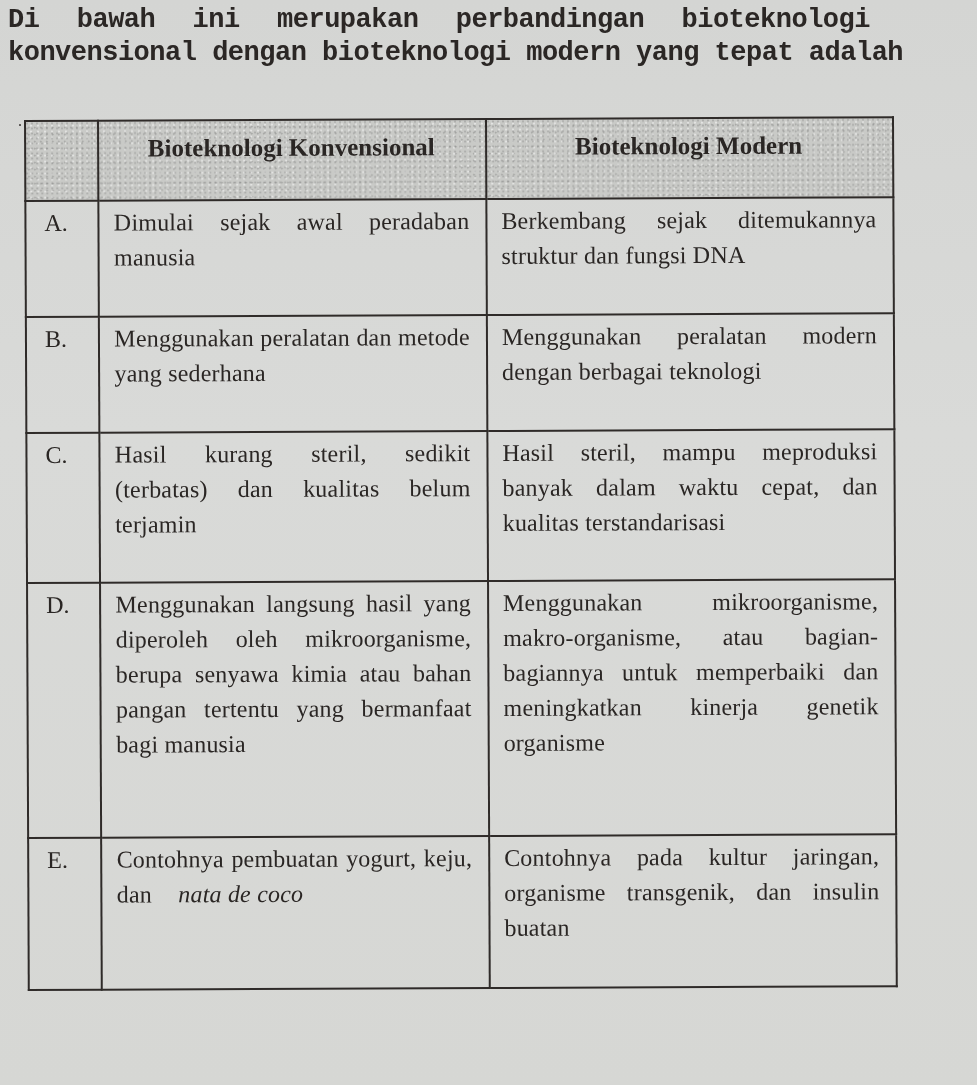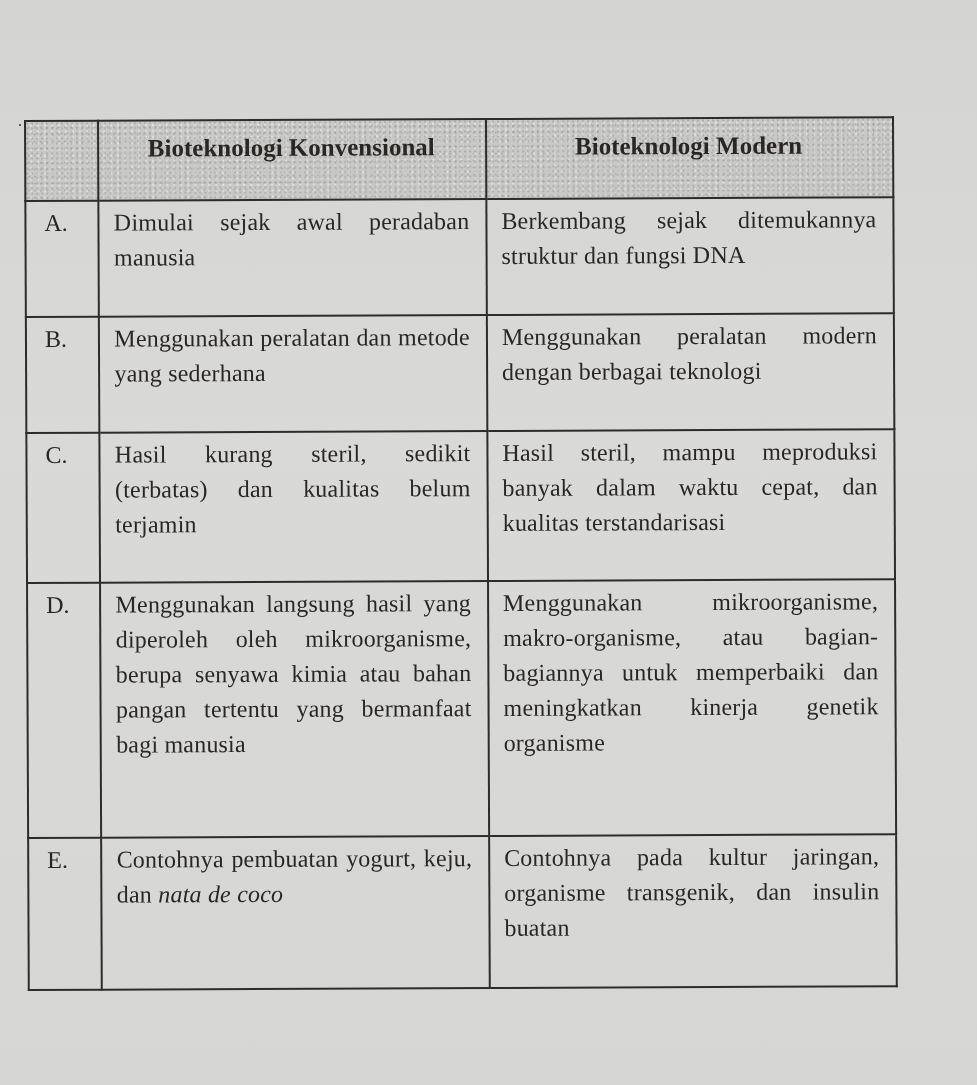--- a/index.html
+++ b/index.html
@@ -89,32 +89,43 @@
       padding-left: 18px !important;
       padding-right: 4px !important;
       font-size: 25px;
       width: 50px;
     }
     td.cell {
       text-align: justify;
       text-align-last: left;
       letter-spacing: 0.2px;
     }
-    td.cell .it { font-style: italic; }
+    td.cell .it { font-style: italic; margin-left: 20px; }
     tr.row-a td { height: 106px; }
     tr.row-b td { height: 106px; }
     tr.row-c td { height: 140px; }
     tr.row-d td { height: 245px; }
     tr.row-e td { height: 142px; }
   </style>
 </head>
 <body>
 
 <div class="page">
 
+  <div class="question">
+    <div class="line1">
+      <span>Di</span>
+      <span>bawah</span>
+      <span>ini</span>
+      <span>merupakan</span>
+      <span>perbandingan</span>
+      <span>bioteknologi</span>
+    </div>
+    <span class="line2">konvensional dengan bioteknologi modern yang tepat adalah</span>
+  </div>
 
   <div class="ellipsis">....</div>
 
   <table class="compare">
     <thead>
       <tr>
         <th class="corner"></th>
         <th class="col-conv">Bioteknologi Konvensional</th>
         <th class="col-mod">Bioteknologi Modern</th>
       </tr>

